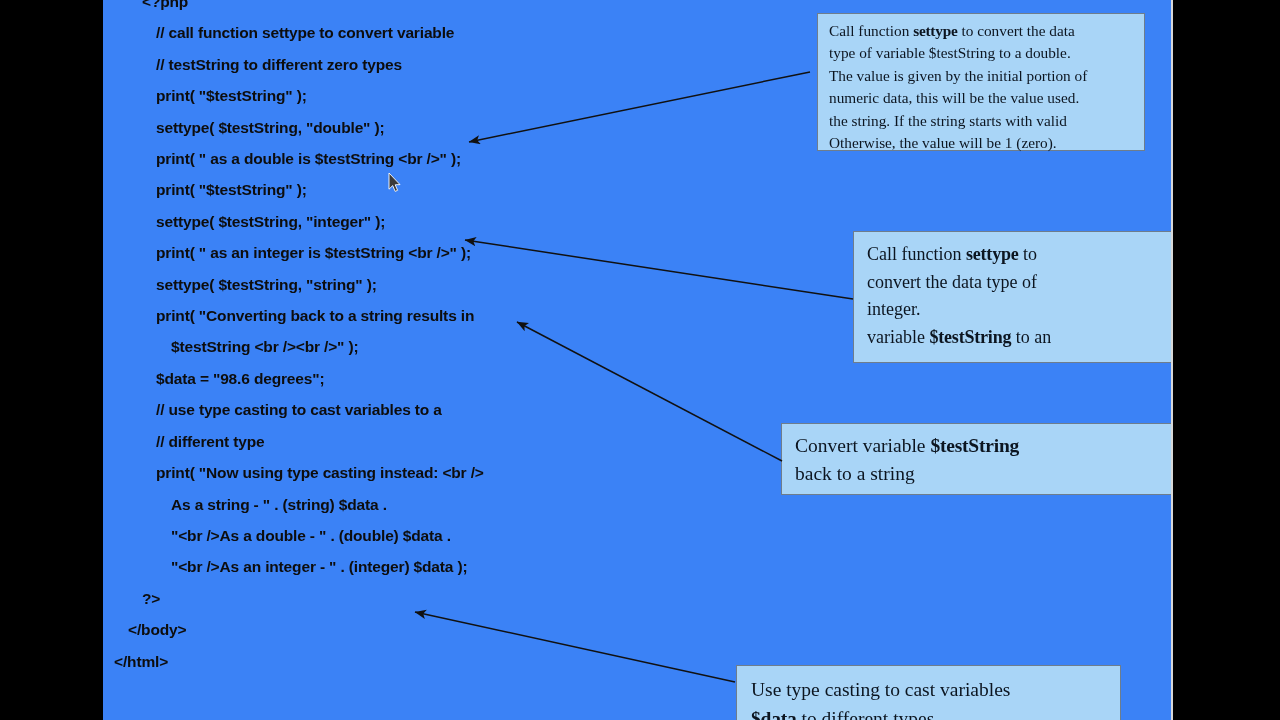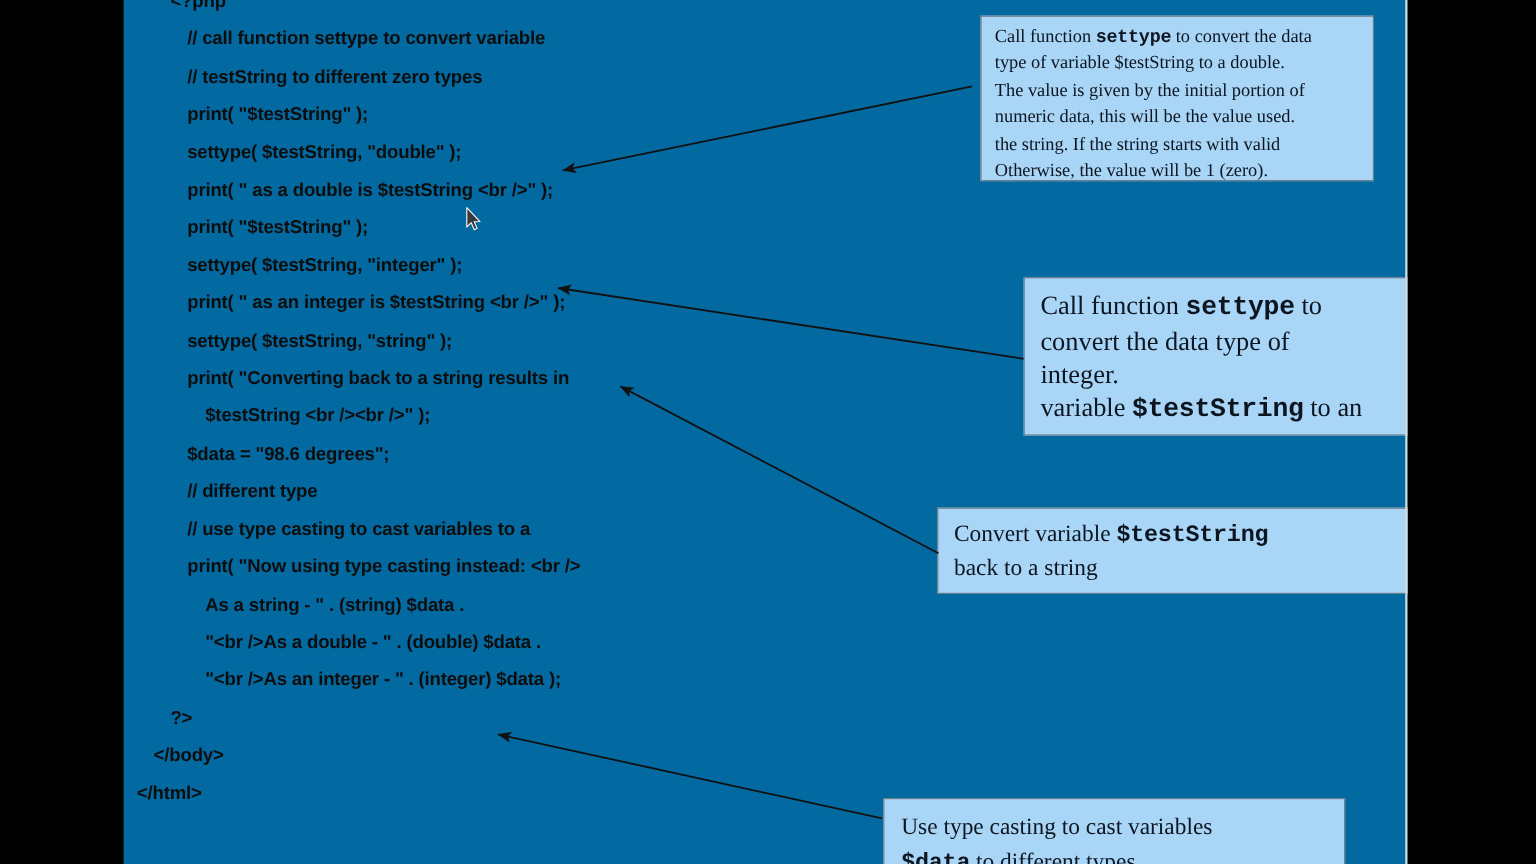--- a/index.html
+++ b/index.html
@@ -15,21 +15,21 @@
     overflow: hidden;
     font-family: "Liberation Sans", sans-serif;
   }
   
   #page {
     position: absolute;
     left: 103px;
     top: 0;
     width: 1070px;
     height: 720px;
-    background: #0369a1;
+    background: #3b82f6;
     overflow: hidden;
   }
   #page-inner {
     position: absolute;
     inset: 0;
   }
   
   .page-edge {
     position: absolute;
     top: 0;
@@ -66,41 +66,41 @@
     background: #a9d5f7;
     border: 1px solid #6e7d8c;
     box-sizing: border-box;
     color: #0c1520;
     font-family: "Liberation Serif", serif;
   }
   .callout p {
     margin: 0;
   }
   .mono {
-    font-family: Liberation Mono, monospace;
+    font-family: Liberation Serif, serif;
     font-weight: bold;
     letter-spacing: -0.2px;
   }
 
   #callout-double {
     left: 714px;
     top: 13px;
     width: 328px;
     height: 138px;
     padding: 6px 9px 5px 11px;
     font-size: 15.3px;
     line-height: 22.4px;
   }
   #callout-integer {
     left: 750px;
     top: 231px;
     width: 320px;
     height: 132px;
     padding: 9px 10px 8px 13px;
-    font-size: 22px;
+    font-size: 18px;
     line-height: 27.6px;
   }
   #callout-string {
     left: 678px;
     top: 423px;
     width: 396px;
     height: 72px;
     padding: 8px 10px 8px 13px;
     font-size: 19.5px;
     line-height: 28px;
@@ -148,22 +148,22 @@
           <div class="code-line ind-2">print( "$testString" );</div>
           <div class="code-line ind-2">settype( $testString, "double" );</div>
           <div class="code-line ind-2">print( " as a double is $testString &lt;br /&gt;" );</div>
           <div class="code-line ind-2">print( "$testString" );</div>
           <div class="code-line ind-2">settype( $testString, "integer" );</div>
           <div class="code-line ind-2">print( " as an integer is $testString &lt;br /&gt;" );</div>
           <div class="code-line ind-2">settype( $testString, "string" );</div>
           <div class="code-line ind-2">print( "Converting back to a string results in</div>
           <div class="code-line ind-3">$testString &lt;br /&gt;&lt;br /&gt;" );</div>
           <div class="code-line ind-2">$data = "98.6 degrees";</div>
+          <div class="code-line ind-2">// use type casting to cast variables to a</div>
           <div class="code-line ind-2">// different type</div>
-          <div class="code-line ind-2">// use type casting to cast variables to a</div>
           <div class="code-line ind-2">print( "Now using type casting instead: &lt;br /&gt;</div>
           <div class="code-line ind-3">As a string - " . (string) $data .</div>
           <div class="code-line ind-3">"&lt;br /&gt;As a double - " . (double) $data .</div>
           <div class="code-line ind-3">"&lt;br /&gt;As an integer - " . (integer) $data );</div>
           <div class="code-line ind-1">?&gt;</div>
           <div class="code-line ind-0">&lt;/body&gt;</div>
           <div class="code-line ind-0" style="margin-left: -14px;">&lt;/html&gt;</div>
         </div>
 
       <div class="callout" id="callout-double">

